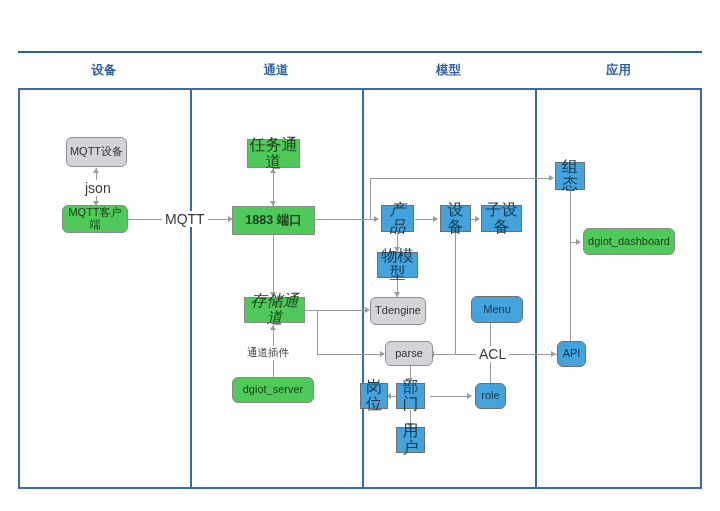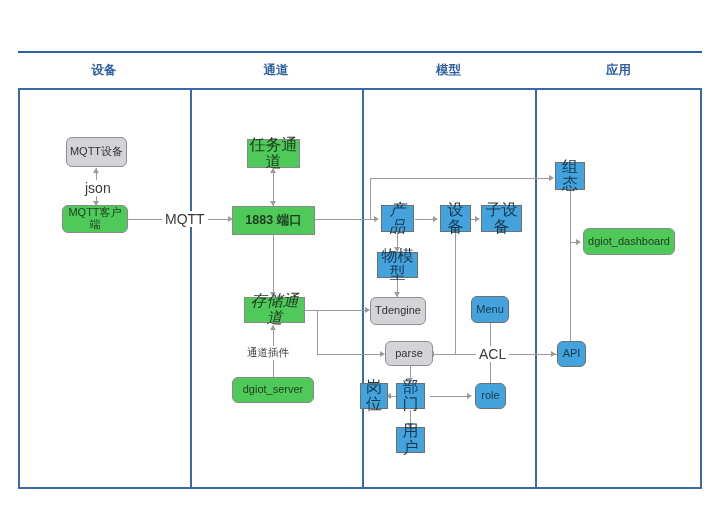--- a/index.html
+++ b/index.html
@@ -201,21 +201,21 @@
   </div>
 
   <div class="node blue" style="left:377px;top:252px;width:41px;height:26px;">
     <span>物模型</span>
   </div>
 
   <div class="node gray lat" style="left:370px;top:297px;width:56px;height:28px;">
     <span>Tdengine</span>
   </div>
 
-  <div class="node blue lat" style="left:471px;top:296px;width:38px;height:27px;">
+  <div class="node blue lat" style="left:471px;top:296px;width:52px;height:27px;">
     <span>Menu</span>
   </div>
 
   <div class="node gray lat" style="left:385px;top:341px;width:48px;height:25px;">
     <span>parse</span>
   </div>
 
   <div class="node blue" style="left:360px;top:383px;width:28px;height:26px;">
     <span>岗位</span>
   </div>

